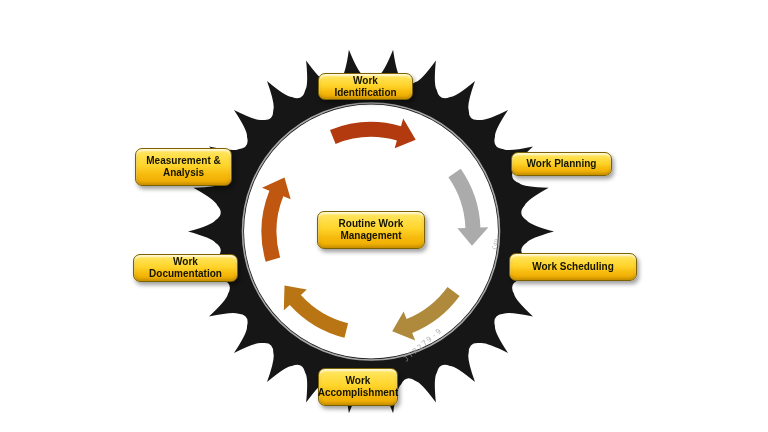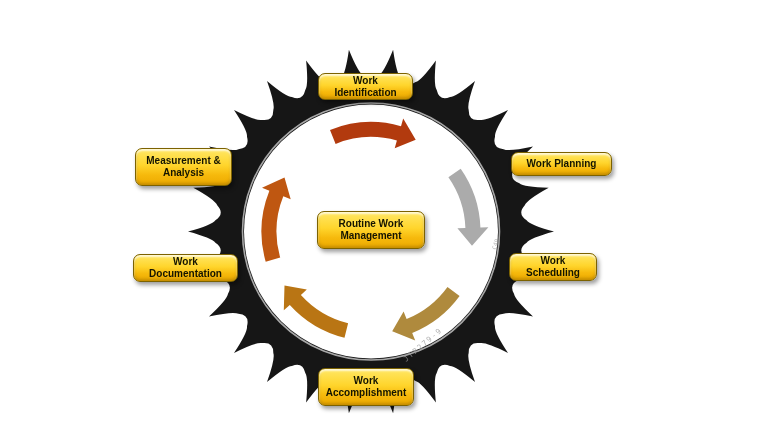--- a/index.html
+++ b/index.html
@@ -12,22 +12,22 @@
     position:absolute;box-sizing:border-box;
     display:flex;align-items:center;justify-content:center;text-align:center;
     font-weight:bold;font-size:10px;line-height:1.2;color:#141400;
     background:linear-gradient(180deg,#ffe765 0%,#ffd52c 45%,#f6b90c 72%,#edaa00 100%);
     border:1px solid #7c6200;border-radius:7px;
     box-shadow:2px 3px 4px rgba(0,0,0,0.38), inset 0 2px 2px rgba(255,255,255,0.75), inset 0 -2px 3px rgba(120,85,0,0.35);
     padding:2px 4px;z-index:3;
   }
   .pos0{left:318px;top:73px;width:95px;height:27px;}
   .pos1{left:511px;top:152px;width:101px;height:24px;}
-  .pos2{left:509px;top:253px;width:88px;height:28px;}
-  .pos3{left:318px;top:368px;width:96px;height:38px;}
+  .pos2{left:509px;top:253px;width:128px;height:28px;}
+  .pos3{left:318px;top:368px;width:80px;height:38px;}
   .pos4{left:133px;top:254px;width:105px;height:28px;}
   .pos5{left:135px;top:148px;width:97px;height:38px;}
   .posC{left:317px;top:211px;width:108px;height:38px;}
   .stamp{font-family:"DejaVu Sans Mono",monospace;}
 </style>
 </head>
 <body>
 
 <div id="stage">
 

